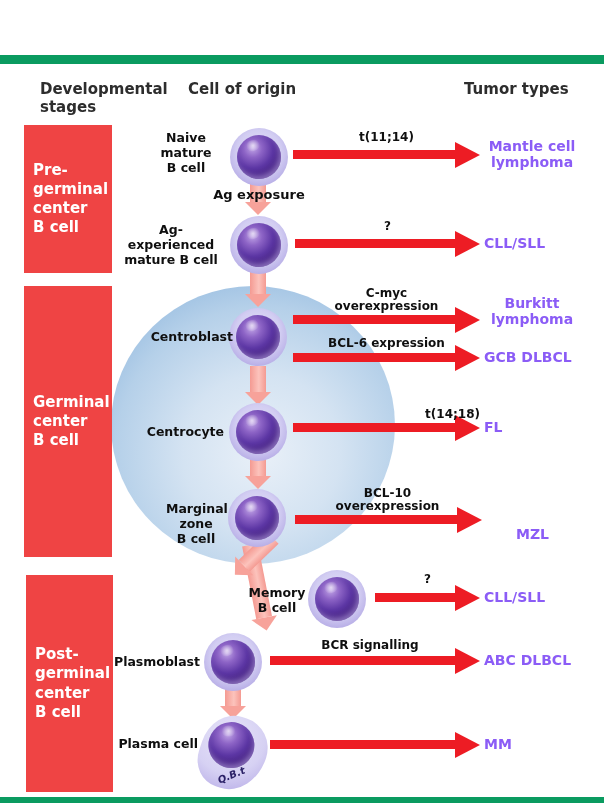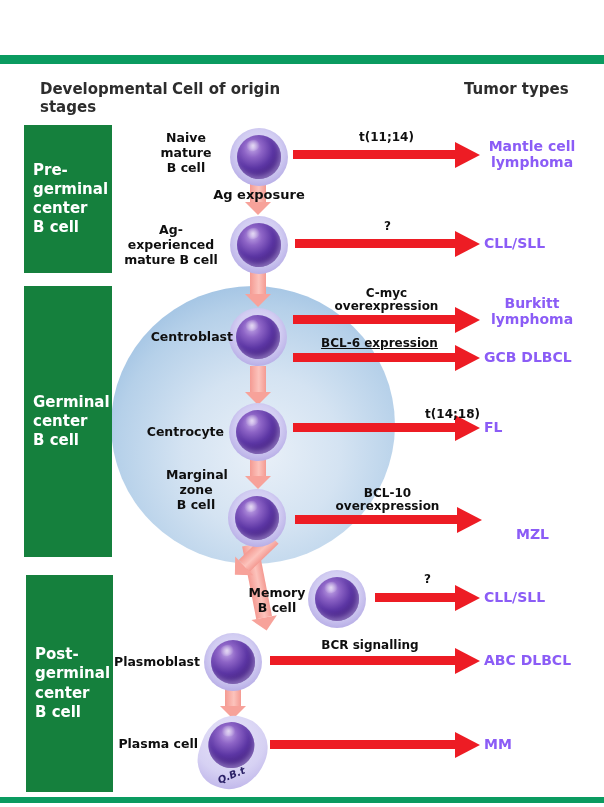--- a/index.html
+++ b/index.html
@@ -7,21 +7,21 @@
   #stage { position:relative; width:604px; height:807px; background:#ffffff; overflow:hidden; }
 
   .title { position:absolute; left:7px; top:4px; width:575px; font-size:16px; font-weight:bold;
            color:#000000; line-height:1.35; white-space:pre-line; }
   .bar { position:absolute; left:0; width:604px; background:#0a9b60; }
   .bar.top { top:55px; height:9px; }
   .bar.bottom { top:797px; height:6px; }
 
   .col-header { position:absolute; top:80px; font-size:15px; font-weight:bold; color:#2d2d2d; line-height:1.2; }
 
-  .stage-box { position:absolute; background:#15803d; color:#ffffff; font-weight:bold; font-size:15px;
+  .stage-box { position:absolute; background:#ef4444; color:#ffffff; font-weight:bold; font-size:15px;
                line-height:1.27; display:flex; align-items:center; padding-left:9px; white-space:pre-line; z-index:2; }
 
   .gc-circle { position:absolute; left:111px; top:286px; width:284px; height:278px; border-radius:50%;
                background:radial-gradient(circle at 53% 60%, #e9f0f8 0%, #d4e3f2 35%, #b5d0e9 65%, #92b9df 88%, #7fa9d4 100%);
                z-index:1; }
 
   .cell { position:absolute; width:58px; height:58px; border-radius:50%; z-index:4;
           background:radial-gradient(circle at 50% 42%, #e6e3f8 0%, #d2cdf2 50%, #b6ace6 78%, #9a8ed6 96%, #8f83cf 100%); }
   .nucleus { position:absolute; left:7px; top:7px; width:44px; height:44px; border-radius:50%;
              background:radial-gradient(circle at 36% 30%, #c0a4e6 0%, #8d64c6 22%, #5c36a4 48%, #44217c 75%, #2f165c 100%);
@@ -62,21 +62,21 @@
 </style>
 </head>
 <body>
 
 <div id="stage">
 
   <div class="bar top"></div>
   <div class="bar bottom"></div>
 
   <div class="col-header" style="left:40px; width:135px;">Developmental stages</div>
-  <div class="col-header" style="left:172px;">Cell of origin</div>
+  <div class="col-header" style="left:188px;">Cell of origin</div>
   <div class="col-header" style="left:464px;">Tumor types</div>
 
   <div class="gc-circle"></div>
 
   <div class="stage-box" style="left:24px; top:125px; width:88px; height:148px;">Pre-
 germinal
 center
 B cell</div>
   <div class="stage-box" style="left:24px; top:286px; width:88px; height:271px;">Germinal
 center
@@ -122,21 +122,21 @@
     <span class="scribble">Q.B.t</span>
   </div>
 
   <div class="cell-label" style="left:150px; top:131px; width:72px;">Naive
 mature
 B cell</div>
   <div class="cell-label" style="left:116px; top:223px; width:110px;">Ag-experienced
 mature B cell</div>
   <div class="cell-label" style="left:140px; top:330px; width:84px; text-align:right;margin-left:9px;">Centroblast</div>
   <div class="cell-label" style="left:140px; top:425px; width:84px; text-align:right;">Centrocyte</div>
-  <div class="cell-label" style="left:166px; top:468px; width:60px;">Marginal
+  <div class="cell-label" style="left:166px; top:502px; width:60px;">Marginal
 zone
 B cell</div>
   <div class="cell-label" style="left:248px; top:586px; width:58px;">Memory
 B cell</div>
   <div class="cell-label" style="left:112px; top:655px; width:88px; text-align:right;">Plasmoblast</div>
   <div class="cell-label" style="left:112px; top:737px; width:86px; text-align:right;">Plasma cell</div>
 
   <div class="mech-label" style="left:293px; top:131px; width:187px;">t(11;14)</div>
   <div class="red-arrow" style="left:293px; top:150px; width:162px;"></div>
   <div class="tumor-label ta-center" style="top:154px;">Mantle cell
@@ -145,21 +145,21 @@
   <div class="mech-label" style="left:295px; top:220px; width:185px;">?</div>
   <div class="red-arrow" style="left:295px; top:239px; width:160px;"></div>
   <div class="tumor-label" style="top:243px;">CLL/SLL</div>
 
   <div class="mech-label" style="left:293px; top:287px; width:187px;">C-myc
 overexpression</div>
   <div class="red-arrow" style="left:293px; top:315px; width:162px;"></div>
   <div class="tumor-label ta-center" style="top:311px;">Burkitt
 lymphoma</div>
 
-  <div class="mech-label" style="left:286px; top:337px; width:187px;text-decoration:underline;">BCL-6 expression</div>
+  <div class="mech-label" style="left:293px; top:337px; width:187px;">BCL-6 expression</div>
   <div class="red-arrow" style="left:293px; top:353px; width:162px;"></div>
   <div class="tumor-label" style="top:357px;">GCB DLBCL</div>
 
   <div class="mech-label" style="left:293px; top:408px; width:187px;text-align:right;">t(14;18)</div>
   <div class="red-arrow" style="left:293px; top:423px; width:162px;"></div>
   <div class="tumor-label" style="top:427px;">FL</div>
 
   <div class="mech-label" style="left:295px; top:487px; width:185px;">BCL-10
 overexpression</div>
   <div class="red-arrow" style="left:295px; top:515px; width:162px;"></div>

